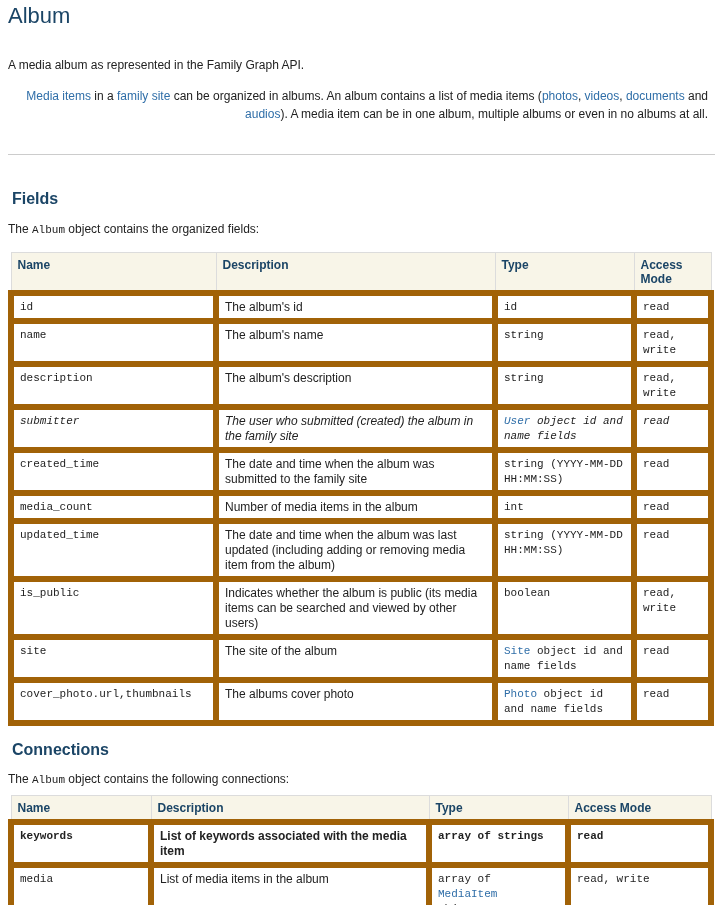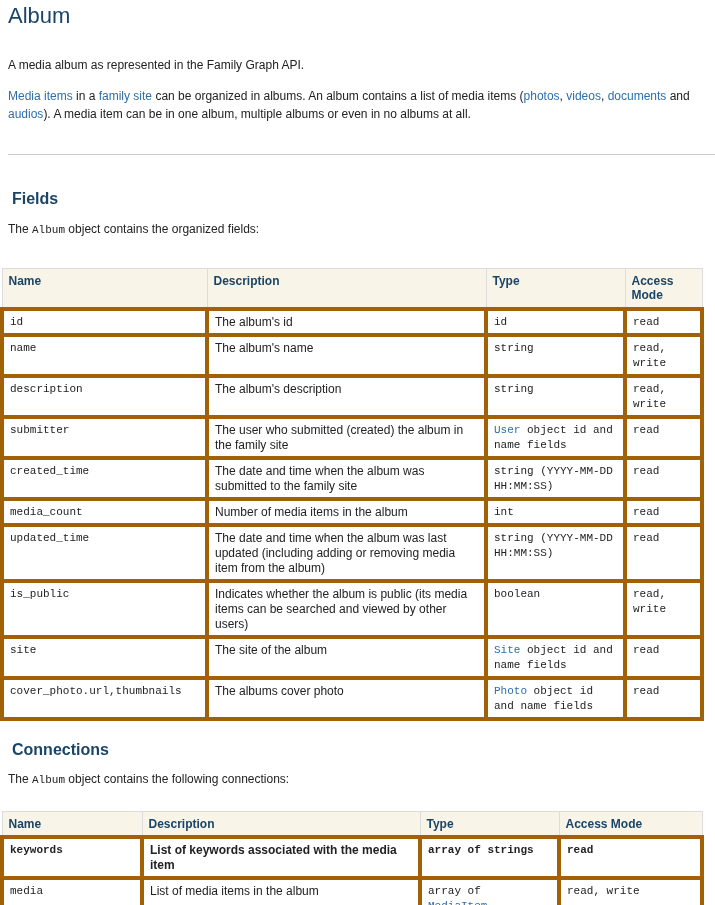--- a/index.html
+++ b/index.html
@@ -1,26 +1,26 @@
 <!DOCTYPE html>
 <html><head>
 <meta charset="utf-8">
 <style>
   html, body { margin: 0; padding: 0; background: #ffffff; }
   body { width: 715px; height: 905px; overflow: hidden; font-family: "Liberation Sans", sans-serif; color: #222; font-size: 12px; }
   .page { position: relative; padding: 0 0 0 8px; }
   h1 { font-size: 22px; font-weight: normal; color: #1b4566; margin: 0; position: absolute; top: 3px; left: 8px; }
-  .p { position: absolute; left: 8px; font-size: 12px; line-height: 18px; color: #222; }
+  .p { position: absolute; left: 8px; font-size: 12px; line-height: 18px; color: #222; text-align: right; }
   a { color: #2f6ea8; text-decoration: none; }
   hr.div { position: absolute; left: 8px; top: 154px; width: 707px; margin: 0; border: 0; border-top: 1px solid #ccc; height: 0; }
   h2 { position: absolute; left: 8px; font-size: 16px; font-weight: bold; color: #1b4566; margin: 4px; }
   code, .mono { font-family: "Liberation Mono", monospace; font-size: 11px; }
-  table { position: absolute; left: 0; border-collapse: collapse; table-layout: fixed; margin-top: 16px; }
+  table { position: absolute; left: 8px; border-collapse: collapse; table-layout: fixed; }
   th { background: #f8f5e8; color: #1b4566; font-weight: bold; font-size: 12px; text-align: left; vertical-align: top; padding: 5px 6px 4px 6px; border: 1px solid #dcdcdc; line-height: 14px; }
-  td { border: 4px solid #a16207; vertical-align: top; padding: 4px 6px 3px 6px; font-size: 12px; line-height: 15px; color: #222; }
+  td { border: 6px solid #a16207; vertical-align: top; padding: 4px 6px 3px 6px; font-size: 12px; line-height: 15px; color: #222; }
   td.mono { font-size: 11px; }
   .lnk { color: #2f6ea8; }
 </style>
 </head>
 <body>
 
 <div class="page">
   <h1>Album</h1>
 
   <div class="p" style="top:56px;">A media album as represented in the Family Graph API.</div>
@@ -59,21 +59,21 @@
           <td>The album's name</td>
           <td class="mono"><span>string</span></td>
           <td class="mono">read, write</td>
         </tr>
         <tr style="height: 39px;">
           <td class="mono">description</td>
           <td>The album's description</td>
           <td class="mono"><span>string</span></td>
           <td class="mono">read, write</td>
         </tr>
-        <tr style="height: 31px;">
+        <tr style="height: 31px; font-style: italic;">
           <td class="mono">submitter</td>
           <td>The user who submitted (created) the album in the family site</td>
           <td class="mono"><a href="#" class="lnk">User</a><span> object id and name fields</span></td>
           <td class="mono">read</td>
         </tr>
         <tr style="height: 39px; padding-left: 48px;">
           <td class="mono">created_time</td>
           <td>The date and time when the album was submitted to the family site</td>
           <td class="mono"><span>string (YYYY-MM-DD HH:MM:SS)</span></td>
           <td class="mono">read</td>

